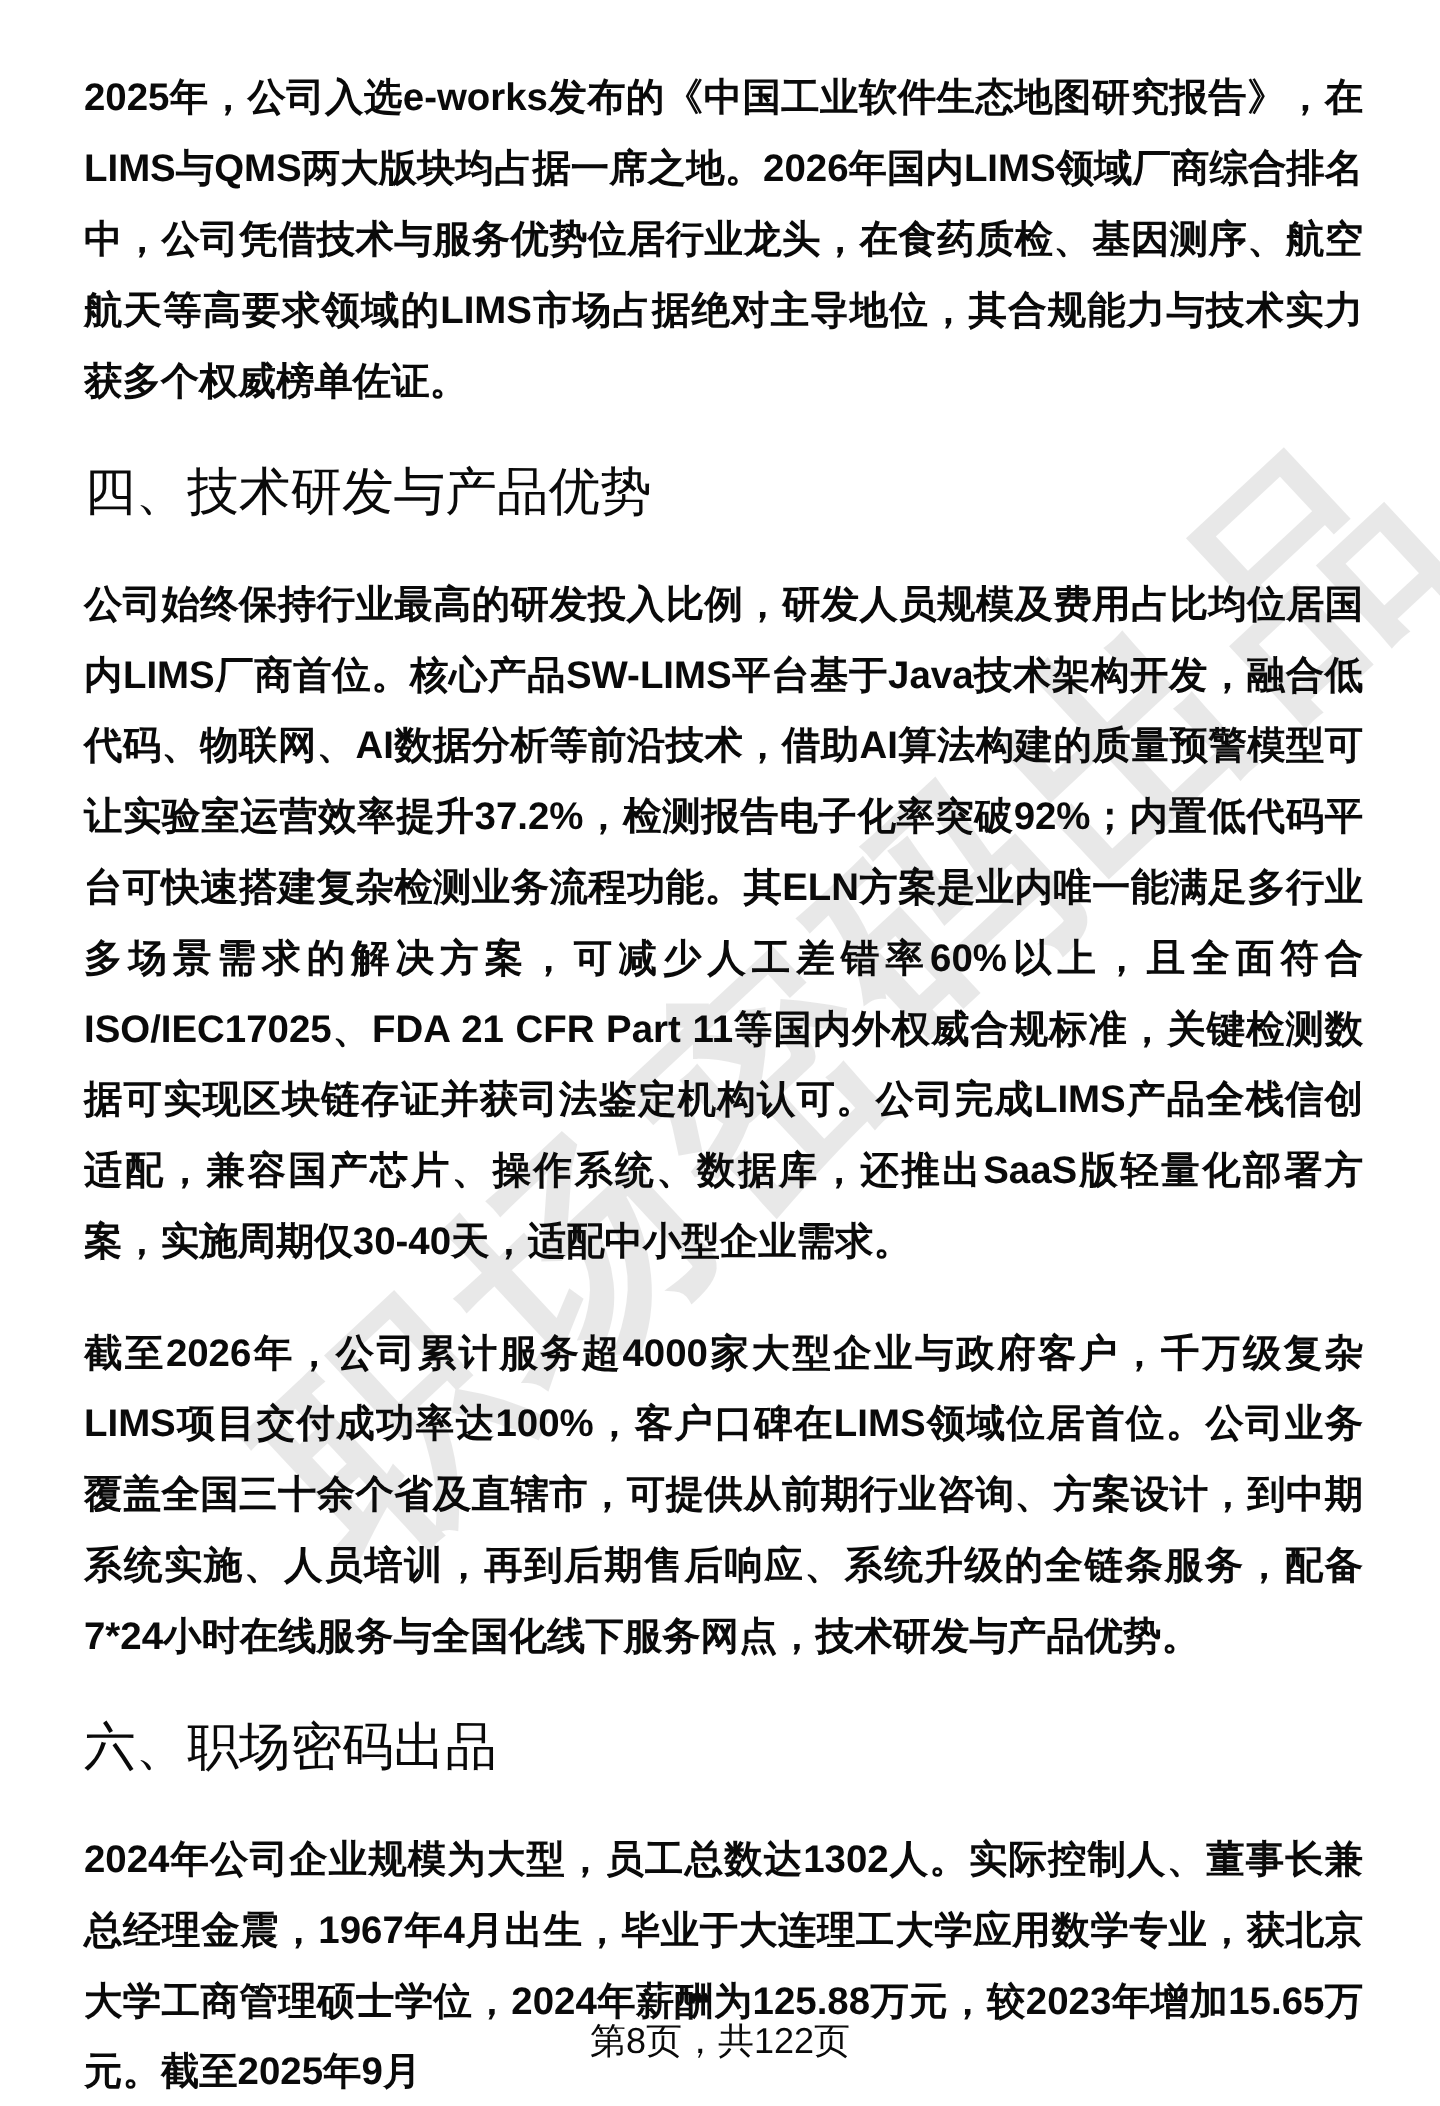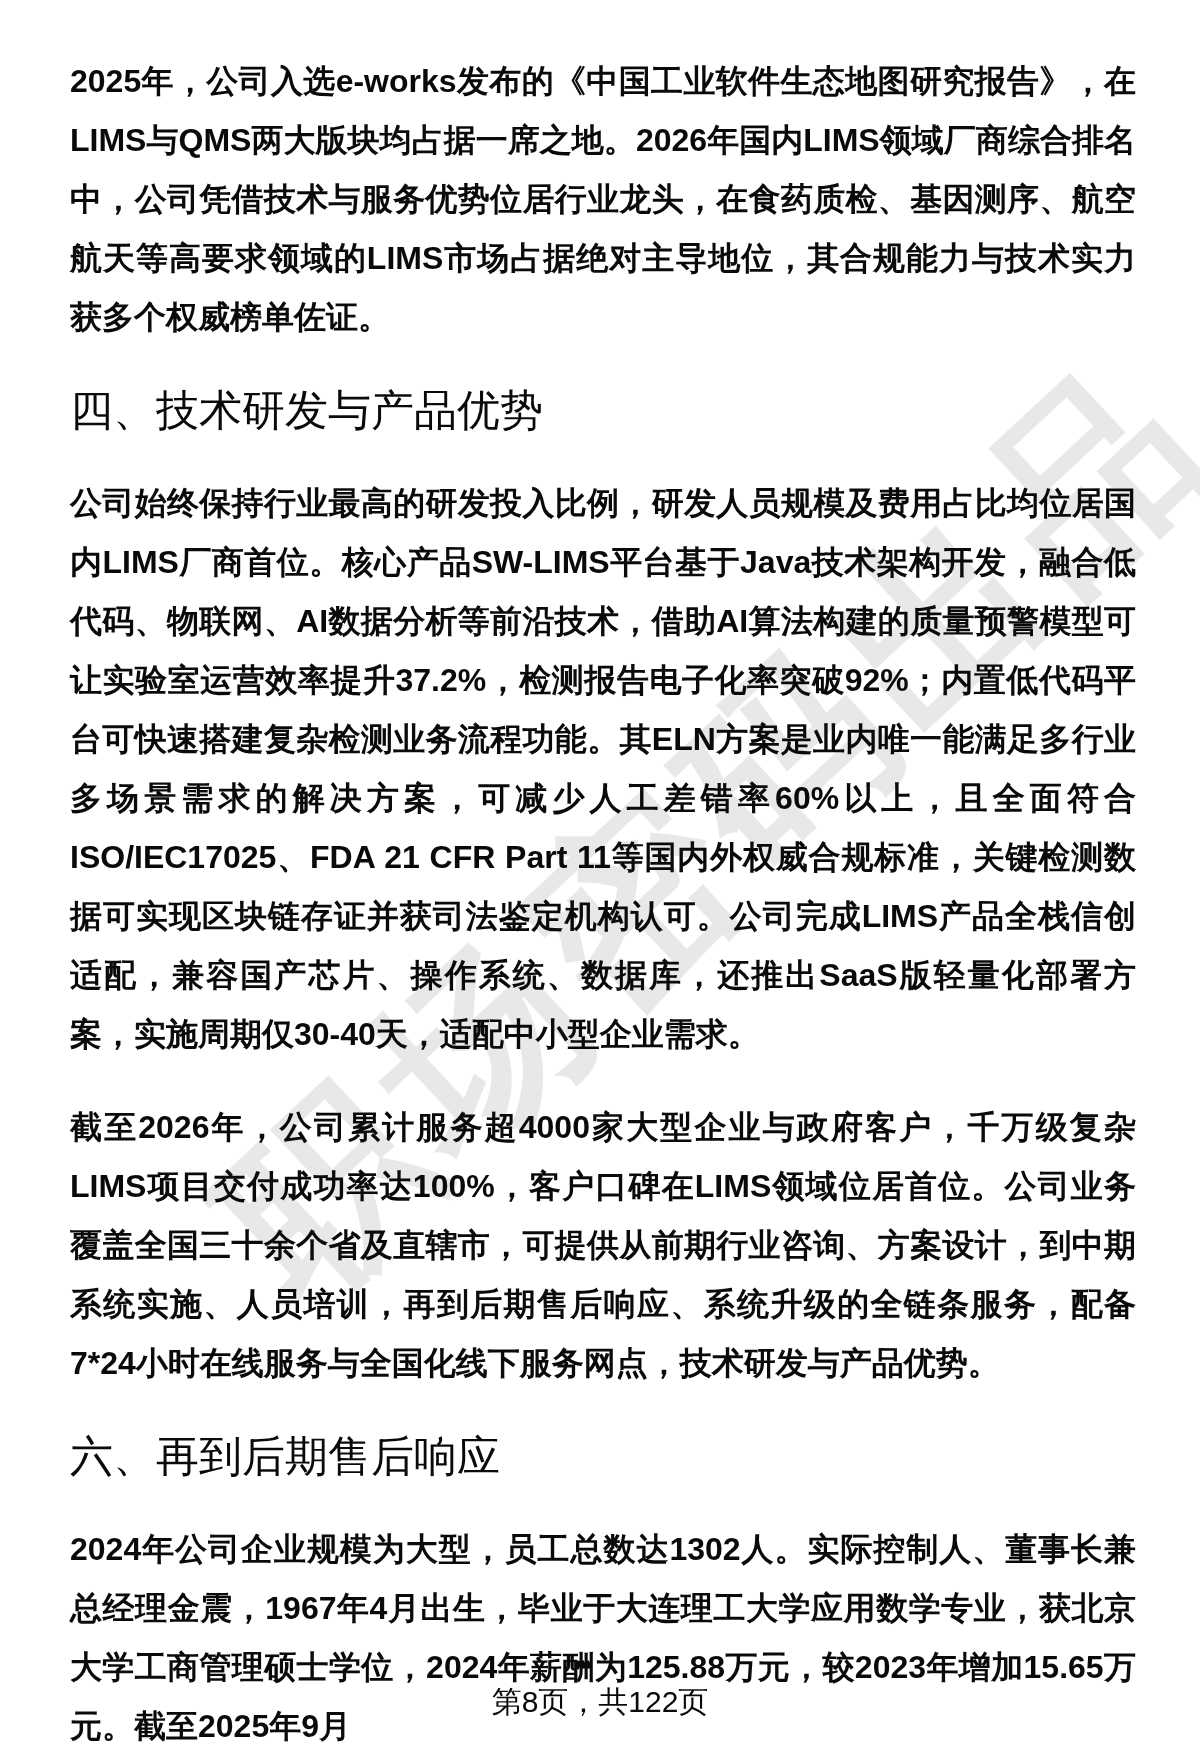--- a/index.html
+++ b/index.html
@@ -80,21 +80,21 @@
 
     <p class="para">2025年，公司入选e-works发布的《中国工业软件生态地图研究报告》，在LIMS与QMS两大版块均占据一席之地。2026年国内LIMS领域厂商综合排名中，公司凭借技术与服务优势位居行业龙头，在食药质检、基因测序、航空航天等高要求领域的LIMS市场占据绝对主导地位，其合规能力与技术实力获多个权威榜单佐证。</p>
 
     <h2 class="heading">四、技术研发与产品优势</h2>
 
     <p class="para">公司始终保持行业最高的研发投入比例，研发人员规模及费用占比均位居国内LIMS厂商首位。核心产品SW-LIMS平台基于Java技术架构开发，融合低代码、物联网、AI数据分析等前沿技术，借助AI算法构建的质量预警模型可让实验室运营效率提升37.2%，检测报告电子化率突破92%；内置低代码平台可快速搭建复杂检测业务流程功能。其ELN方案是业内唯一能满足多行业多场景需求的解决方案，可减少人工差错率60%以上，且全面符合ISO/IEC17025、FDA 21 CFR Part 11等国内外权威合规标准，关键检测数据可实现区块链存证并获司法鉴定机构认可。公司完成LIMS产品全栈信创适配，兼容国产芯片、操作系统、数据库，还推出SaaS版轻量化部署方案，实施周期仅30-40天，适配中小型企业需求。</p>
 
 
     <p class="para">截至2026年，公司累计服务超4000家大型企业与政府客户，千万级复杂LIMS项目交付成功率达100%，客户口碑在LIMS领域位居首位。公司业务覆盖全国三十余个省及直辖市，可提供从前期行业咨询、方案设计，到中期系统实施、人员培训，再到后期售后响应、系统升级的全链条服务，配备7*24小时在线服务与全国化线下服务网点，技术研发与产品优势。</p>
 
-    <h2 class="heading">六、再到后期售后响应</h2>
+    <h2 class="heading">六、职场密码出品</h2>
 
     <p class="para">2024年公司企业规模为大型，员工总数达1302人。实际控制人、董事长兼总经理金震，1967年4月出生，毕业于大连理工大学应用数学专业，获北京大学工商管理硕士学位，2024年薪酬为125.88万元，较2023年增加15.65万元。截至2025年9月</p>
 
   </div>
 
   <div class="footer">第8页，共122页</div>
 
 </div>
 
 </body></html>

